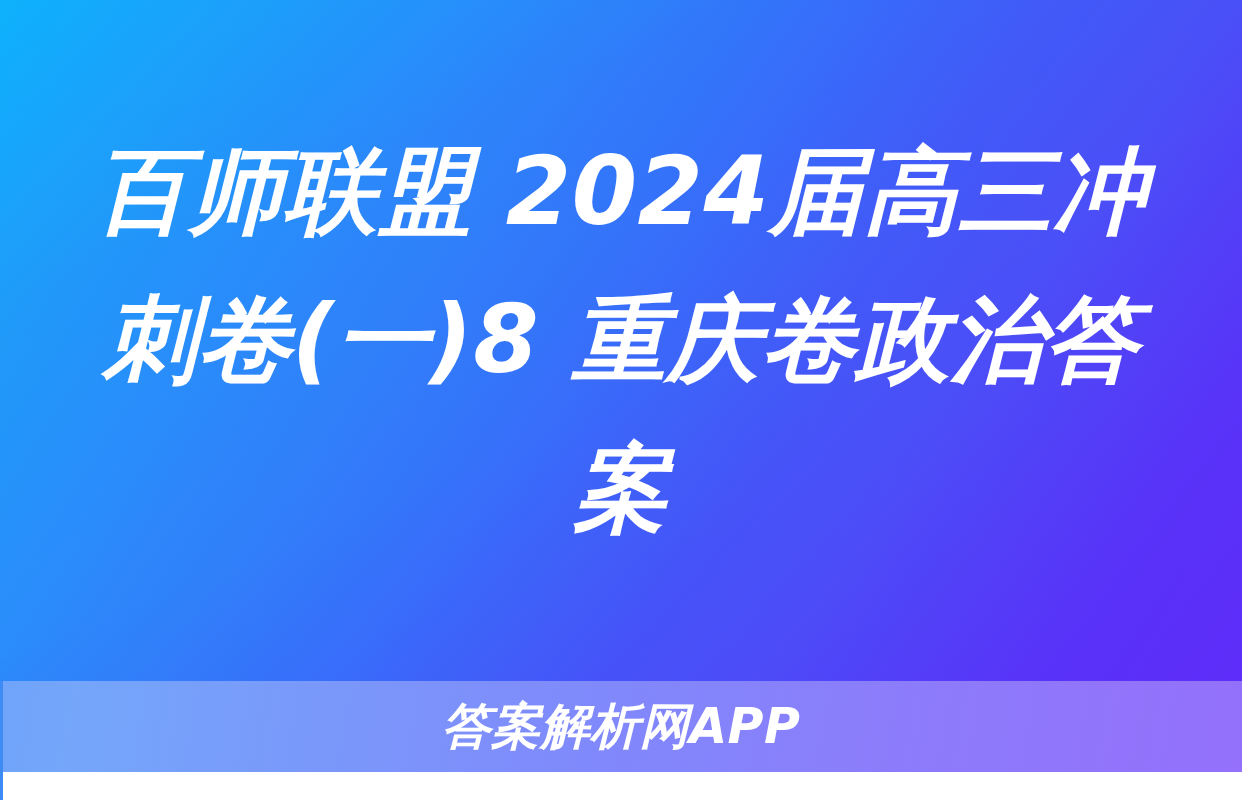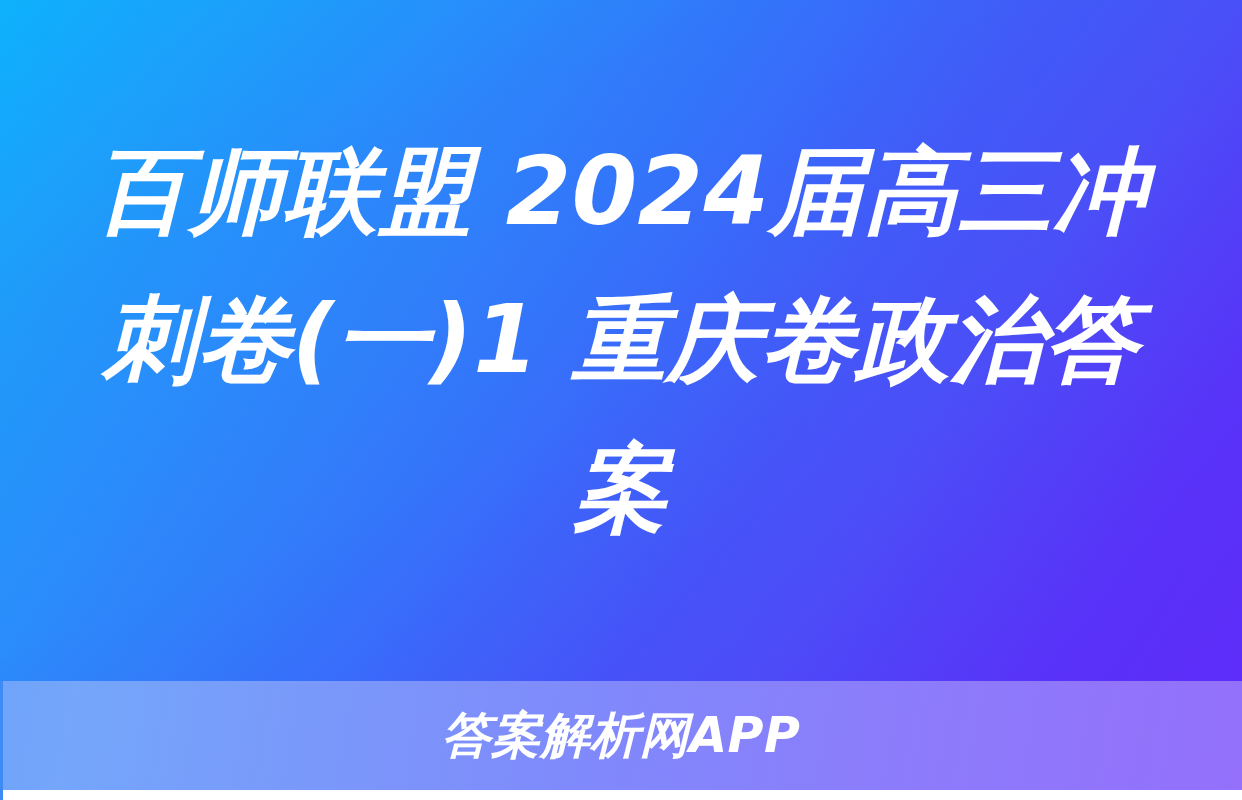--- a/index.html
+++ b/index.html
@@ -73,21 +73,21 @@
     word-break: break-all;
     text-rendering: optimizeLegibility;
   }
 
   
   .watermark-band {
     position: absolute;
     left: 0;
     top: 681px;
     width: 1242px;
-    height: 109px;
+    height: 91px;
     background: linear-gradient(100deg,
                 #6FA4FA 0%,
                 #74A6FA 6%,
                 #8089FB 48%,
                 #8C7CFB 72%,
                 #9470FB 100%);
     display: flex;
     align-items: center;
     justify-content: center;
   }
@@ -114,21 +114,21 @@
     z-index: 2;
   }
 </style>
 </head>
 <body>
 
 <div id="poster">
 
   <div class="hero">
     <div class="hero-inner">
-      <h1 class="title">百师联盟 2024届高三冲刺卷(一)1 重庆卷政治答案</h1>
+      <h1 class="title">百师联盟 2024届高三冲刺卷(一)8 重庆卷政治答案</h1>
     </div>
   </div>
 
   <div class="watermark-band">
     <div class="band-edge"></div>
     <p class="watermark">答案解析网APP</p>
   </div>
 
 </div>
 

